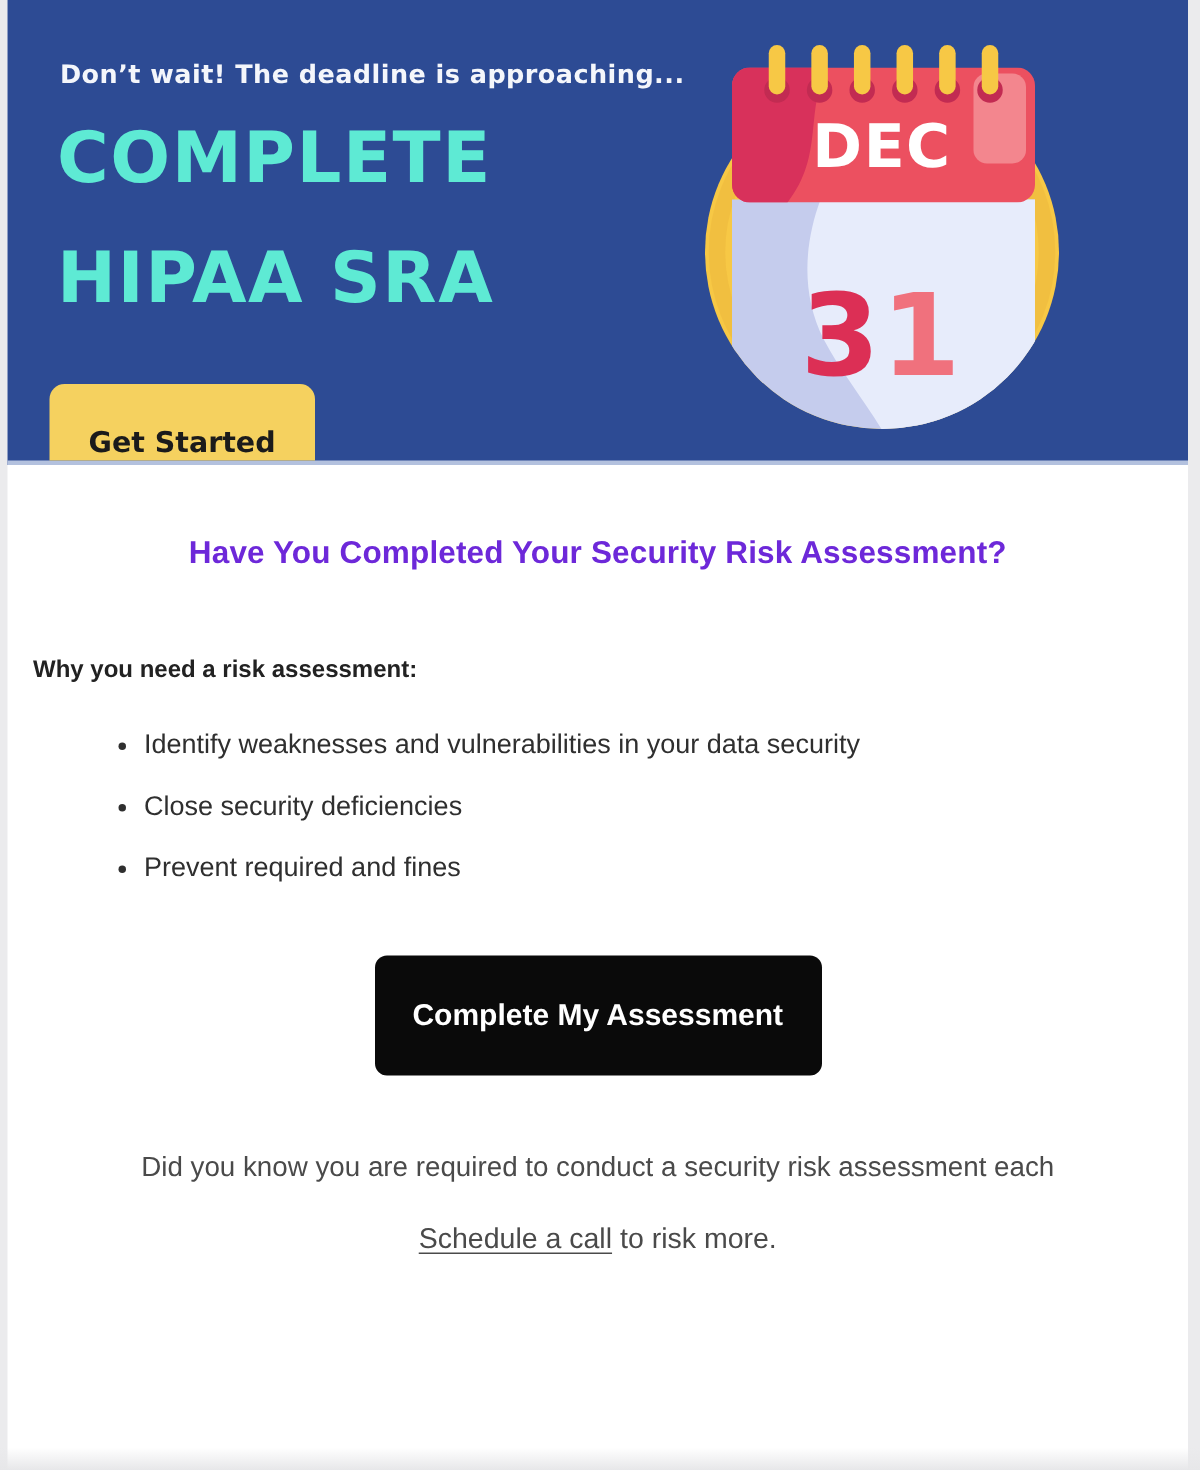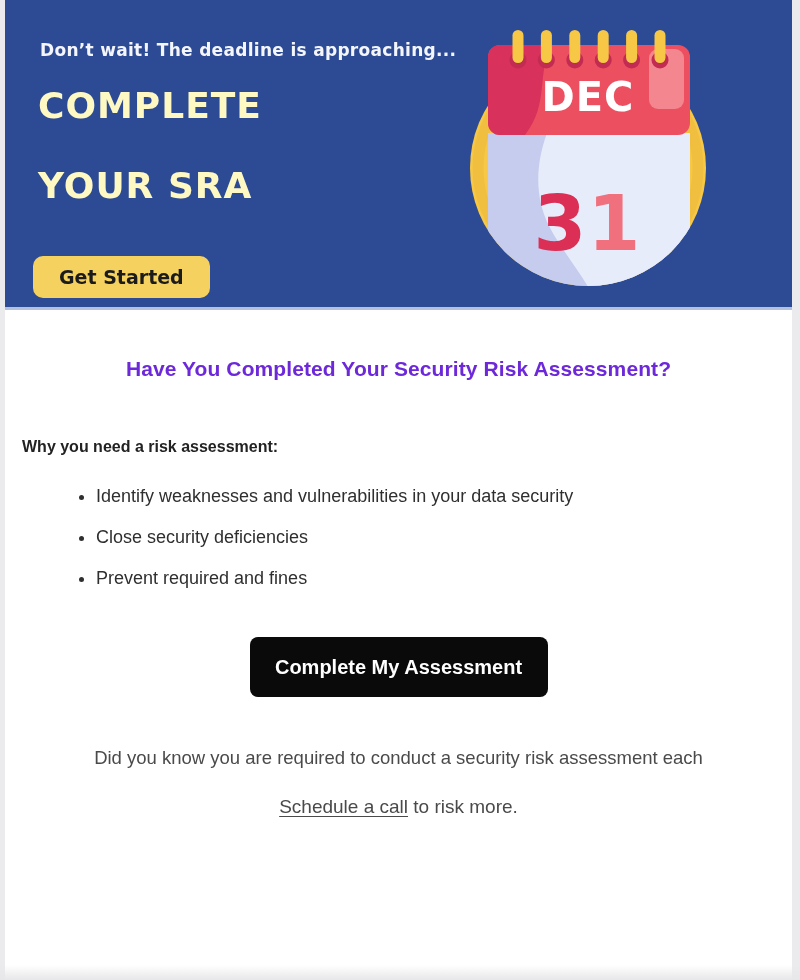--- a/index.html
+++ b/index.html
@@ -36,37 +36,37 @@
     color: #f4f6fb;
     font-family: "DejaVu Sans", sans-serif;
     font-size: 17px;
     font-weight: 600;
     letter-spacing: 0.3px;
   }
   .banner-headline {
     position: absolute;
     left: 33px;
     top: 66px;
-    color: #fef9c3;
-    font-family: "DejaVu Sans", sans-serif;
-    font-size: 36px;
+    color: #5eead4;
+    font-family: "DejaVu Sans", sans-serif;
+    font-size: 47px;
     font-weight: 800;
     line-height: 80px;
     letter-spacing: 1px;
     white-space: pre-line;
   }
   .get-started {
     position: absolute;
     left: 28px;
     top: 256px;
     background: #f5d15f;
     color: #1b1b1b;
     border: none;
     border-radius: 10px;
-    padding: 10px 26px;
+    padding: 28px 26px;
     font-family: "DejaVu Sans", sans-serif;
     font-size: 19px;
     font-weight: 700;
     cursor: pointer;
   }
   .calendar-svg {
     position: absolute;
     left: 445px;
     top: 18px;
   }
@@ -105,21 +105,21 @@
   }
   .bullet-list li {
     font-size: 18px;
     line-height: 26px;
     margin-bottom: 15px;
   }
   .cta-button {
     display: block;
     margin: 46px auto 0 auto;
     width: 298px;
-    height: 60px;
+    height: 80px;
     background: #0a0a0a;
     color: #ffffff;
     border: none;
     border-radius: 8px;
     font-family: "Liberation Sans", sans-serif;
     font-size: 20px;
     font-weight: 700;
     cursor: pointer;
   }
   .reminder {
@@ -154,21 +154,21 @@
 </style>
 </head>
 <body>
 
 <div class="page">
   <div class="email">
 
     <div class="banner">
       <div class="banner-eyebrow">Don’t wait! The deadline is approaching...</div>
 
-      <div class="banner-headline"><span>COMPLETE</span><br><span>YOUR SRA</span></div>
+      <div class="banner-headline"><span>COMPLETE</span><br><span>HIPAA SRA</span></div>
 
       <button class="get-started">Get Started</button>
 
       <svg class="calendar-svg" width="300" height="292" viewBox="0 0 300 292">
         <defs>
           <clipPath id="circleClip">
               <circle cx="138" cy="150" r="118"></circle>
             </clipPath>
           <clipPath id="headerClip">
               <rect x="38" y="27" width="202" height="90" rx="12"></rect>

